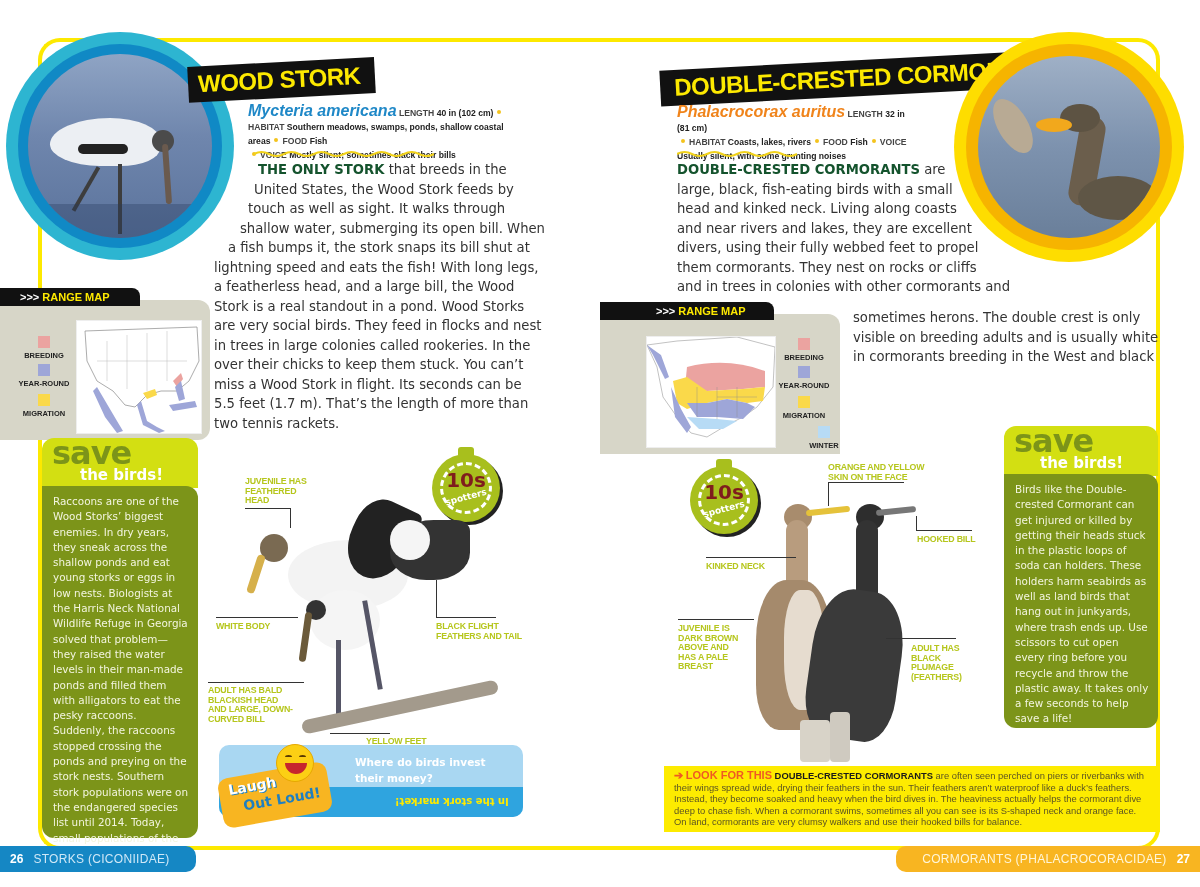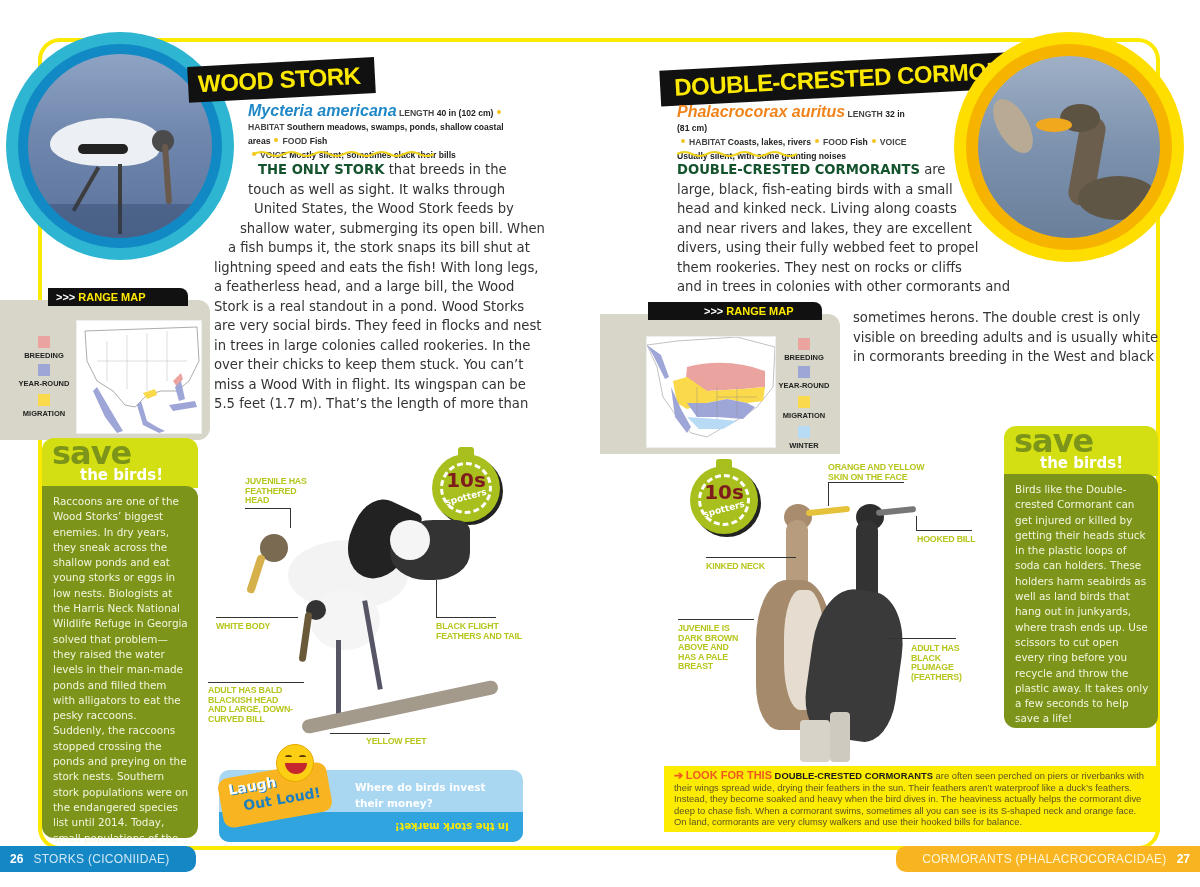--- a/index.html
+++ b/index.html
@@ -43,21 +43,21 @@
   
   .body-text { position: absolute; font-family: "DejaVu Sans", sans-serif; font-size: 13.2px; line-height: 19.5px; color: #333; }
   .body-text .lead { font-weight: bold; color: #14532d; }
   #stork-body { left: 214px; top: 160px; width: 316px; }
   #corm-body { left: 677px; top: 160px; width: 325px; }
   #corm-body-2 { left: 853px; top: 308px; width: 300px; }
   .ln { display: block; white-space: nowrap; }
 
   
   .range-panel { position: absolute; background: #d7d6c8; border-radius: 12px; }
-  .range-tab { position: absolute; background: #111; color: #fff; font-family: "Liberation Sans", sans-serif; font-weight: bold; font-size: 11px; padding: 3px 8px; border-radius: 0 8px 0 0; margin-left: 48px; }
+  .range-tab { position: absolute; background: #111; color: #fff; font-family: "Liberation Sans", sans-serif; font-weight: bold; font-size: 11px; padding: 3px 20px; border-radius: 0 8px 0 0; }
   .range-tab .yl { color: #fde900; }
   .map-img { position: absolute; background: #fff; border: 1px solid #eee; overflow: hidden; }
   .legend-item { position: absolute; text-align: center; font-family: "Liberation Sans", sans-serif; font-size: 7.5px; font-weight: bold; color: #222; width: 60px; }
   .legend-item .sw { width: 12px; height: 12px; margin: 0 auto 3px; }
   .save-head { position: absolute; background: #d3df12; border-radius: 12px 12px 0 0; }
   .save-head .w1 { position: absolute; font-family: "DejaVu Sans", sans-serif; font-weight: bold; color: #7c9419; font-size: 32px; letter-spacing: -1px; line-height: 30px; }
   .save-head .w2 { position: absolute; font-family: "DejaVu Sans", sans-serif; font-weight: bold; color: #fff; font-size: 15px; }
   .save-body { position: absolute; background: #7c9419; color: #f3f5df; font-family: "DejaVu Sans", sans-serif; font-size: 10.4px; line-height: 15.3px; padding: 8px 8px 8px 11px; border-radius: 0 12px 12px 12px; }
 
   
@@ -65,21 +65,21 @@
   .leader { position: absolute; background: #333; }
 
   
   .spotter { position: absolute; width: 68px; height: 68px; border-radius: 50%; background: #a8bf1d; box-shadow: 3px 3px 0 #222; }
   .spotter .ring { position: absolute; left: 8px; top: 8px; width: 52px; height: 52px; border-radius: 50%; border: 3px dashed #fff; }
   .spotter .t1 { position: absolute; left: 0; width: 100%; top: 14px; text-align: center; color: #7f1d1d; font-weight: bold; font-size: 20px; font-family: "DejaVu Sans", sans-serif; }
   .spotter .t2 { position: absolute; left: 0; width: 100%; top: 38px; text-align: center; color: #fff; font-weight: bold; font-size: 9px; font-family: "DejaVu Sans", sans-serif; transform: rotate(-15deg); }
   .spotter .knob { position: absolute; top: -7px; left: 26px; width: 16px; height: 8px; background: #a8bf1d; border-radius: 3px 3px 0 0; }
 
   
-  #joke { position: absolute; left: 219px; top: 770px; width: 304px; height: 72px; border-radius: 10px; overflow: hidden; background: #a9d7f2; }
+  #joke { position: absolute; left: 219px; top: 745px; width: 304px; height: 72px; border-radius: 10px; overflow: hidden; background: #a9d7f2; }
   #joke .bottom { position: absolute; left: 0; top: 42px; width: 100%; height: 30px; background: #2fa4df; }
   #joke .q { position: absolute; left: 136px; top: 9px; width: 160px; color: #fff; font-weight: bold; font-size: 10.5px; line-height: 16px; font-family: "DejaVu Sans", sans-serif; }
   #joke .a { position: absolute; right: 14px; top: 51px; color: #fde900; font-weight: bold; font-size: 10px; font-family: "DejaVu Sans", sans-serif; transform: rotate(180deg); }
   #lol-badge { position: absolute; left: 220px; top: 770px; width: 110px; height: 50px; background: #f8b521; border-radius: 10px; transform: rotate(-10deg); }
   #lol-badge .l1 { position: absolute; left: 10px; top: 4px; color: #fff; font-weight: bold; font-size: 14px; font-family: "DejaVu Sans", sans-serif; text-shadow: 1px 1px 0 #1e7fc0; }
   #lol-badge .l2 { position: absolute; left: 22px; top: 22px; color: #1e7fc0; font-weight: bold; font-size: 14px; font-family: "DejaVu Sans", sans-serif; }
   #smiley { position: absolute; left: 276px; top: 744px; width: 38px; height: 38px; border-radius: 50%; background: #fccf14; border: 1px solid #e6a800; }
   #smiley .mouth { position: absolute; left: 8px; top: 18px; width: 22px; height: 11px; background: #c6262e; border-radius: 0 0 12px 12px; }
   #smiley .eye { position: absolute; top: 10px; width: 7px; height: 4px; border-top: 2px solid #5a3a00; border-radius: 50% 50% 0 0; }
 
@@ -128,32 +128,33 @@
   <span>Southern meadows, swamps, ponds, shallow coastal areas</span><span class="dot"></span><span class="k">FOOD</span>
   <span>Fish</span><br><span class="dot"></span><span class="k">VOICE</span>
   <span>Mostly silent; sometimes clack their bills</span>
 </div>
 <svg class="squiggle" style="left:254px;top:150px;width:180px;" viewBox="0 0 180 8">
     <path d="M0 4 Q7.5 0 15 4 T30 4 T45 4 T60 4 T75 4 T90 4 T105 4 T120 4 T135 4 T150 4 T165 4 T180 4" stroke="#f1d21b" stroke-width="2" fill="none"></path>
   </svg>
 
 <div id="stork-body" class="body-text">
   <span class="ln" style="padding-left:44px;"><span class="lead">THE ONLY STORK</span><span> that breeds in the</span></span>
+  <span class="ln" style="padding-left:40px;">United States, the Wood Stork feeds by</span>
   <span class="ln" style="padding-left:34px;">touch as well as sight. It walks through</span>
-  <span class="ln" style="padding-left:40px;">United States, the Wood Stork feeds by</span>
   <span class="ln" style="padding-left:26px;">shallow water, submerging its open bill. When</span>
   <span class="ln" style="padding-left:14px;">a fish bumps it, the stork snaps its bill shut at</span>
   <span class="ln">lightning speed and eats the fish! With long legs,</span>
   <span class="ln">a featherless head, and a large bill, the Wood</span>
   <span class="ln">Stork is a real standout in a pond. Wood Storks</span>
   <span class="ln">are very social birds. They feed in flocks and nest</span>
   <span class="ln">in trees in large colonies called rookeries. In the</span>
   <span class="ln">over their chicks to keep them stuck. You can’t</span>
-  <span class="ln">miss a Wood With in flight. Its wingspan can be</span>
+  <span class="ln">miss a Wood Stork in flight. Its seconds can be</span>
   <span class="ln">5.5 feet (1.7 m). That’s the length of more than</span>
+  <span class="ln">two tennis rackets.</span>
 </div>
 
 <div class="range-panel" style="left:0;top:300px;width:210px;height:140px;border-radius:0 12px 12px 0;"></div>
 <div class="range-tab" style="left:0;top:288px;width:140px;">
   <span>&gt;&gt;&gt;</span>
   <span class="yl">RANGE MAP</span>
 </div>
 <div class="map-img" style="left:76px;top:320px;width:126px;height:114px;">
   <svg width="126" height="114" viewBox="0 0 126 114">
     <path d="M8 10 L120 6 L122 40 L112 60 L100 70 L84 70 L70 74 L58 86 L48 84 L36 70 L20 60 L10 40 Z" fill="#fff" stroke="#888" stroke-width="0.7"></path>
@@ -264,21 +265,21 @@
 <svg class="squiggle" style="left:677px;top:150px;width:120px;" viewBox="0 0 120 8">
     <path d="M0 4 Q7.5 0 15 4 T30 4 T45 4 T60 4 T75 4 T90 4 T105 4 T120 4" stroke="#f1d21b" stroke-width="2" fill="none"></path>
   </svg>
 
 <div id="corm-body" class="body-text">
   <span class="ln"><span class="lead">DOUBLE-CRESTED CORMORANTS</span><span> are</span></span>
   <span class="ln">large, black, fish-eating birds with a small</span>
   <span class="ln">head and kinked neck. Living along coasts</span>
   <span class="ln">and near rivers and lakes, they are excellent</span>
   <span class="ln">divers, using their fully webbed feet to propel</span>
-  <span class="ln">them rookeries. They nest on rocks or cliffs</span>
+  <span class="ln">them cormorants. They nest on rocks or cliffs</span>
   <span class="ln">and in trees in colonies with other cormorants and</span>
 </div>
 <div id="corm-body-2" class="body-text">
   <span class="ln">sometimes herons. The double crest is only</span>
   <span class="ln">visible on breeding adults and is usually white</span>
   <span class="ln">in cormorants breeding in the West and black</span>
 </div>
 
 <div class="range-panel" style="left:600px;top:314px;width:240px;height:140px;border-radius:0 12px 0 0;"></div>
 <div class="range-tab" style="left:600px;top:302px;width:174px;padding-left:56px;">
@@ -302,21 +303,21 @@
   <span>BREEDING</span>
 </div>
 <div class="legend-item" style="left:774px;top:366px;">
   <div class="sw" style="background:#9ea6d8;"></div>
   <span>YEAR-ROUND</span>
 </div>
 <div class="legend-item" style="left:774px;top:396px;">
   <div class="sw" style="background:#fad94a;"></div>
   <span>MIGRATION</span>
 </div>
-<div class="legend-item" style="left:774px;top:426px;">
+<div class="legend-item" style="left:794px;top:426px;">
   <div class="sw" style="background:#b7dbf5;"></div>
   <span>WINTER</span>
 </div>
 
 <div class="spotter" style="left:690px;top:466px;">
   <div class="knob"></div>
   <div class="ring"></div>
   <div class="t1">10s</div>
   <div class="t2">spotters</div>
 </div>

